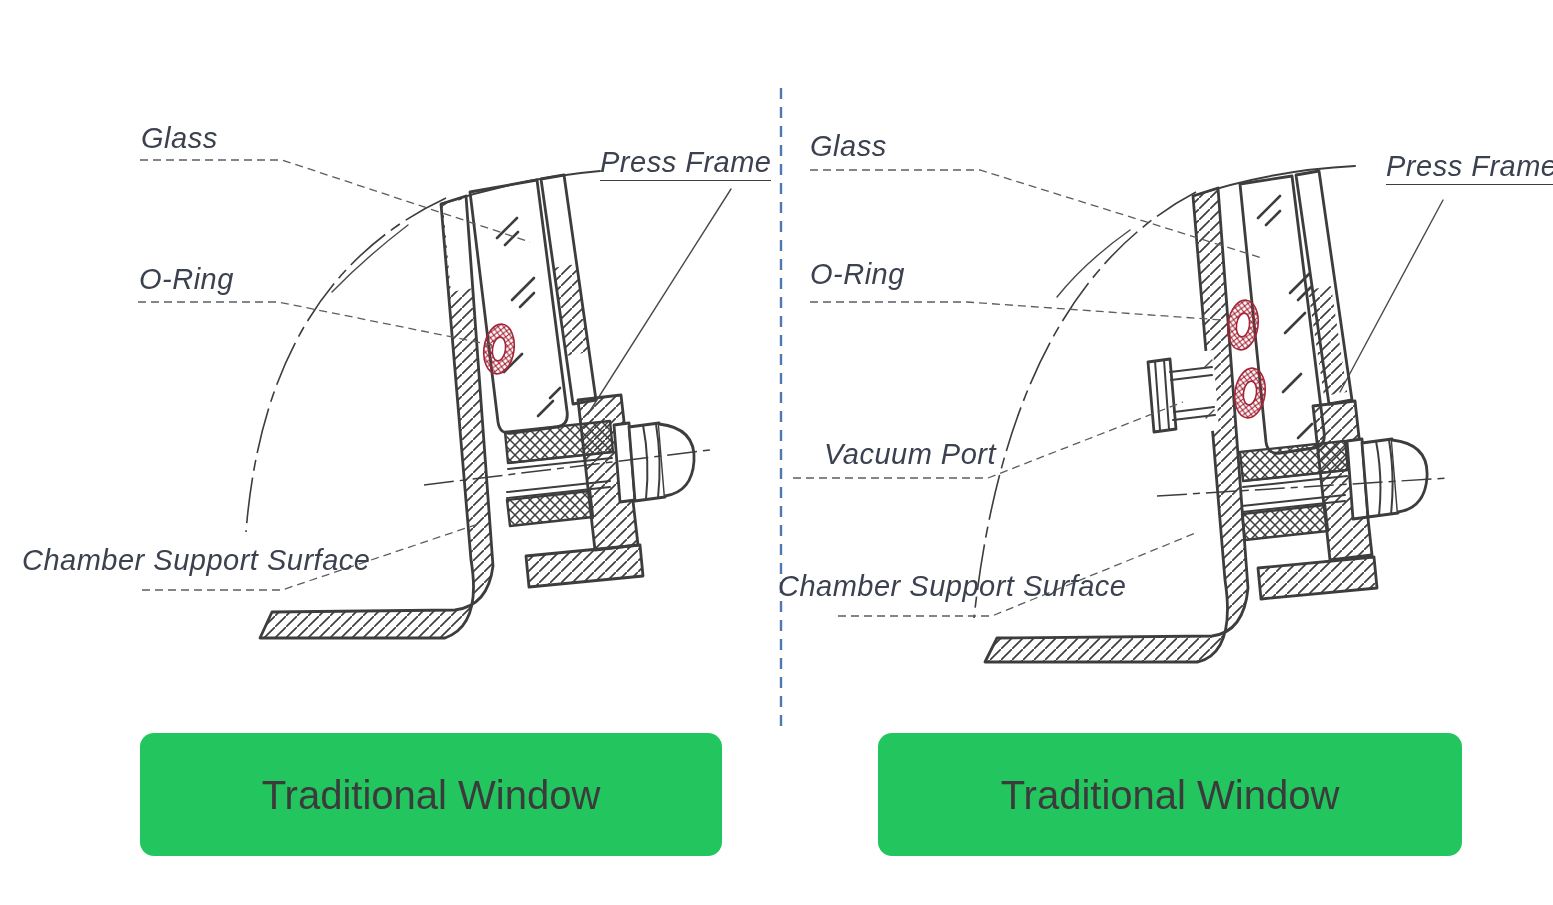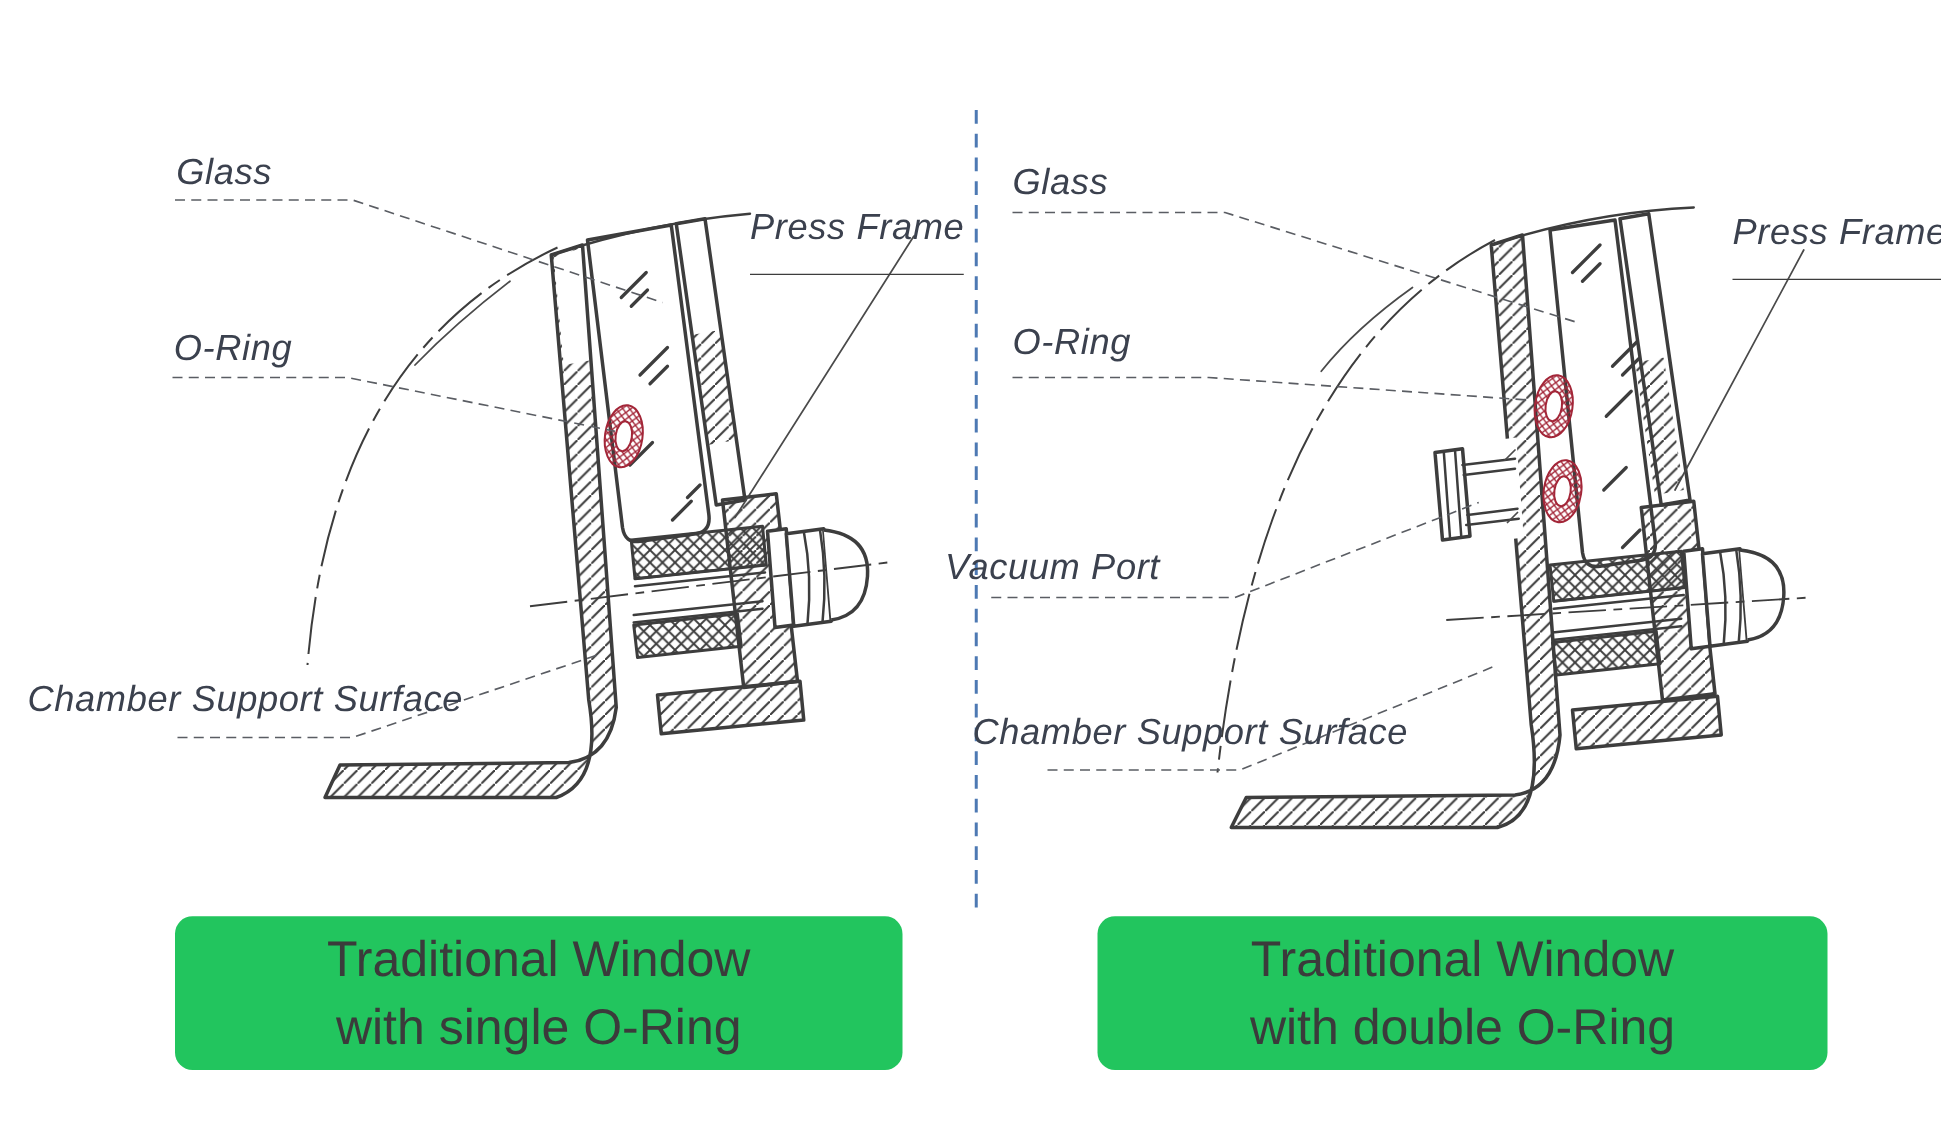--- a/index.html
+++ b/index.html
@@ -21,21 +21,21 @@
   .crossfill{fill:url(#cross);stroke:#3d3d3d;stroke-width:2.4;stroke-linejoin:round;}
   .oring-outer{fill:url(#redhatch);stroke:#a32638;stroke-width:1.6;}
   .oring-inner{fill:#ffffff;stroke:#a32638;stroke-width:1.6;}
   .gmark{stroke:#3d3d3d;stroke-width:2.6;stroke-linecap:round;}
 
   
   .lbl{
     position:absolute;font-style:italic;font-size:29px;color:#3b414e;
     white-space:nowrap;letter-spacing:0.5px;
   }
-  .lbl.underlined{border-bottom:1.6px solid #3d3d3d;padding-bottom:20px;margin-top:20px;}
+  .lbl.underlined{border-bottom:1.6px solid #3d3d3d;padding-bottom:1px;}
 
   
   .caption{
     position:absolute;background:#22c55e;border-radius:14px;
     display:flex;flex-direction:column;align-items:center;justify-content:center;
     color:#3b3b3b;font-size:40px;line-height:54px;text-align:center;
   }
   .caption .l1,.caption .l2{width:100%;}
 </style>
 </head>
@@ -163,26 +163,24 @@
     </g>
   </svg>
 
   <div class="lbl" style="left:141px;top:122px;">Glass</div>
   <div class="lbl" style="left:139px;top:263px;">O-Ring</div>
   <div class="lbl underlined" style="left:600px;top:146px;">Press Frame</div>
   <div class="lbl" style="left:22px;top:544px;">Chamber Support Surface</div>
 
   <div class="lbl" style="left:810px;top:130px;">Glass</div>
   <div class="lbl" style="left:810px;top:258px;">O-Ring</div>
-  <div class="lbl" style="left:756px;top:438px;">Vacuum Port</div>
+  <div class="lbl" style="left:824px;top:438px;">Vacuum Port</div>
   <div class="lbl" style="left:778px;top:570px;">Chamber Support Surface</div>
   <div class="lbl underlined" style="left:1386px;top:150px;">Press Frame</div>
 
   <div class="caption" style="left:140px;top:733px;width:582px;height:123px;">
     <div class="l1">Traditional Window</div>
-    <div class="l2">with single O-Ring</div>
   </div>
   <div class="caption" style="left:878px;top:733px;width:584px;height:123px;">
     <div class="l1">Traditional Window</div>
-    <div class="l2">with double O-Ring</div>
   </div>
 
 </div>
 
 </body></html>

